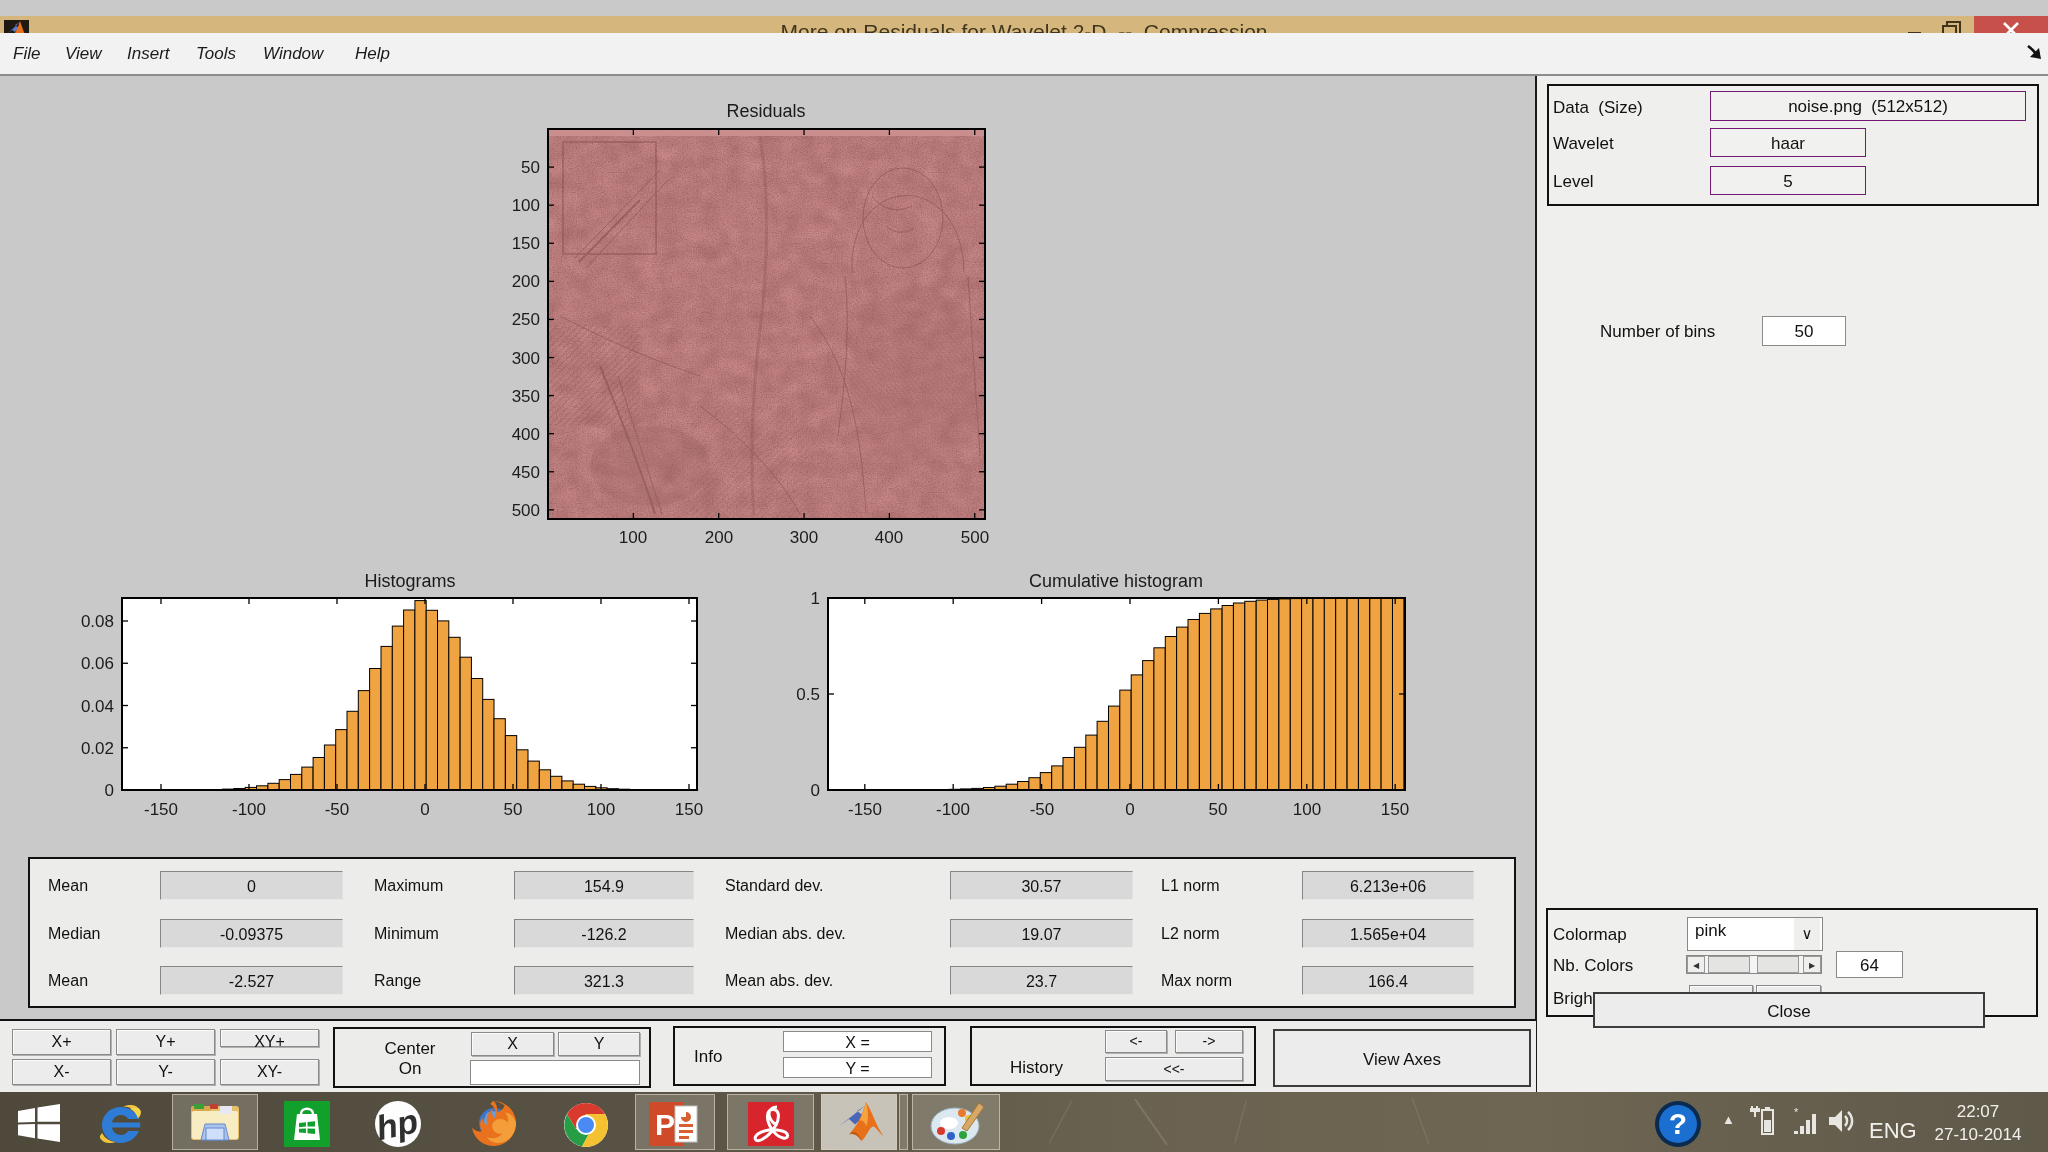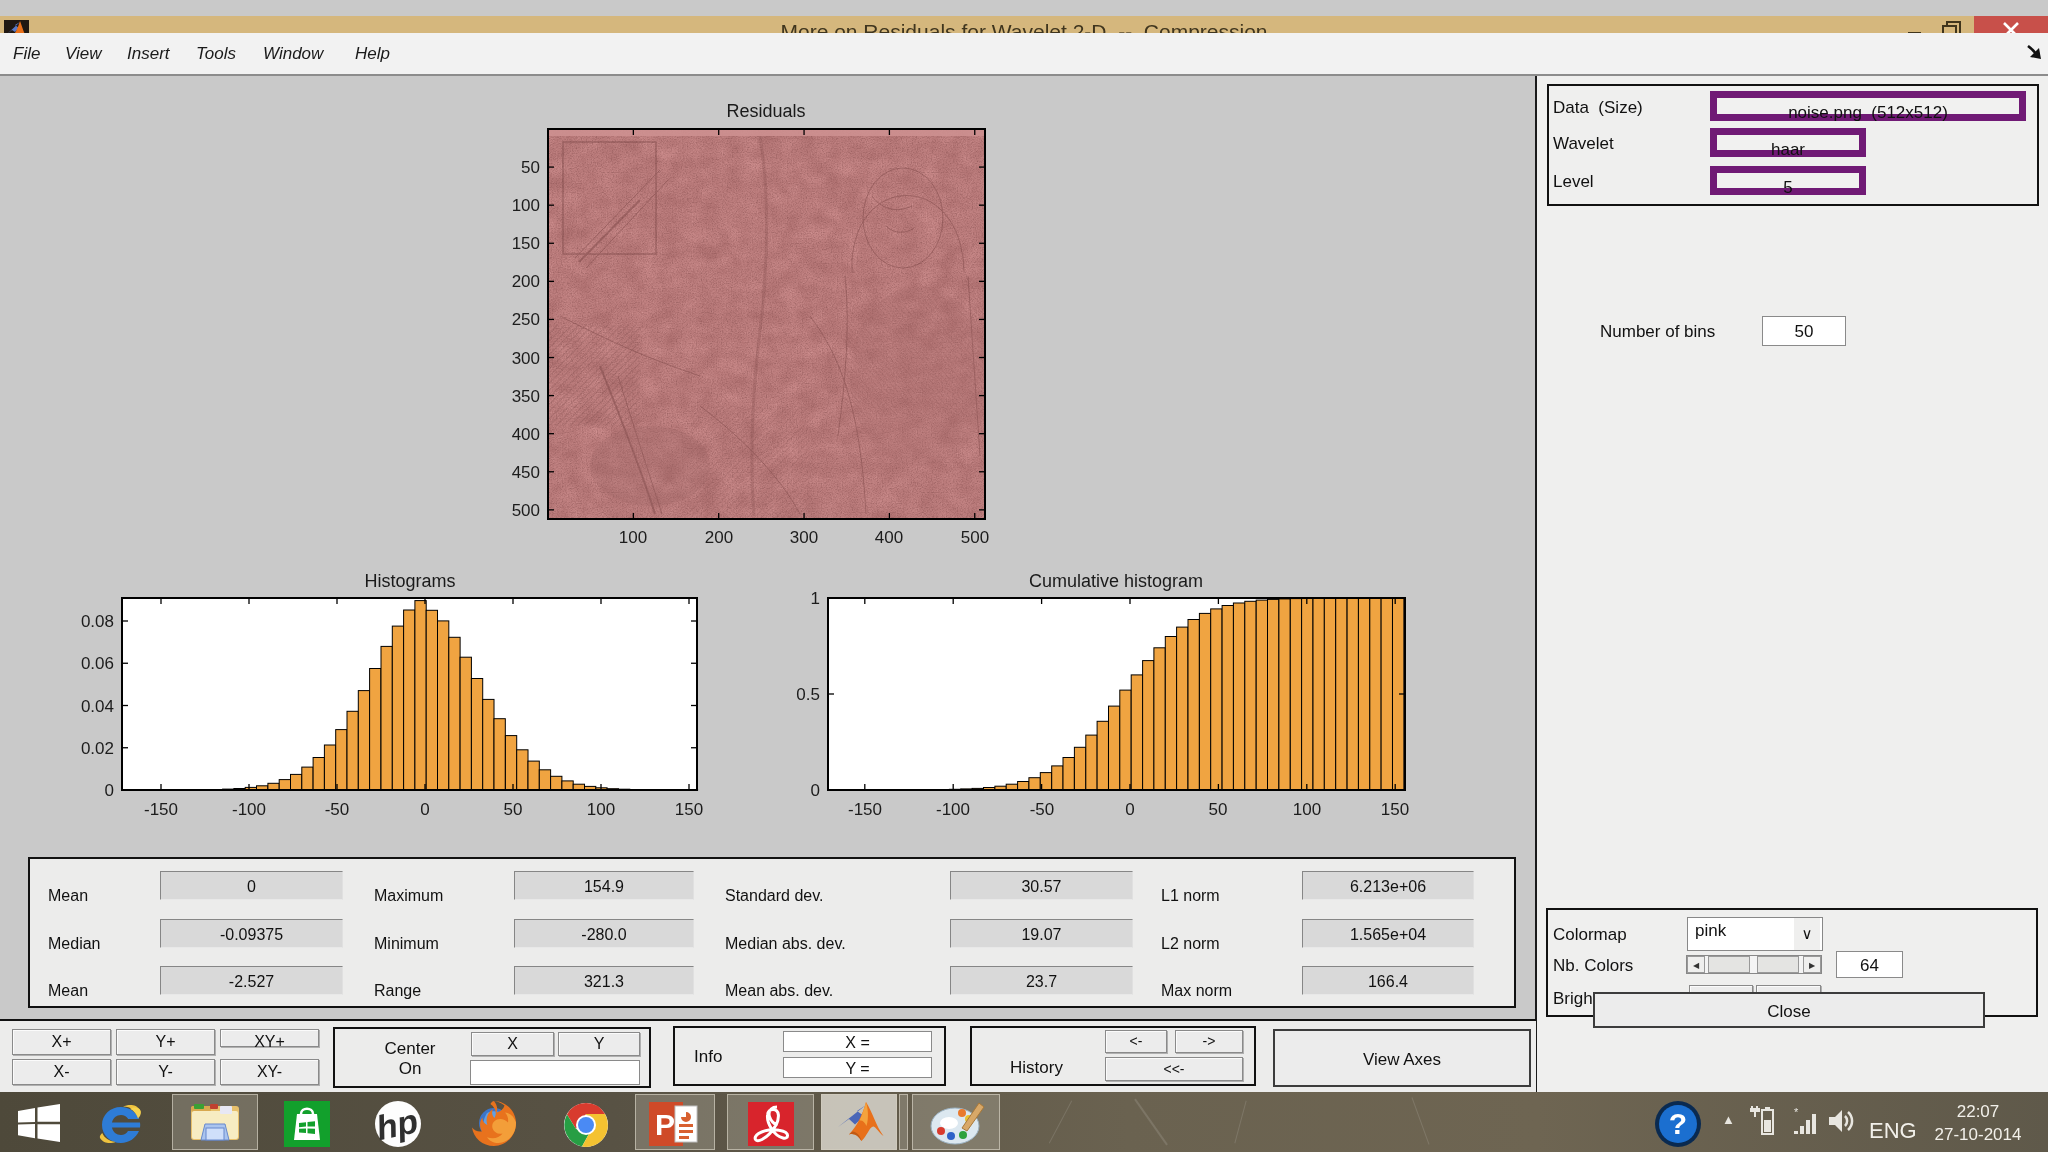--- a/index.html
+++ b/index.html
@@ -6,30 +6,30 @@
 #page { position:relative; width:2048px; height:1152px; background:#c9c9c9; }
 #titlebar { position:absolute; left:0; top:16px; width:2048px; height:33px; background:#d5b77d; }
 #titletxt { position:absolute; left:0; top:4px; width:2048px; text-align:center; font-size:21px; color:#3f351e; }
 #menubar { position:absolute; left:0; top:33px; width:2048px; height:43px; background:#f2f2f2; border-bottom:2px solid #8c8c8c; }
 .mitem { position:absolute; top:11px; font-size:17px; color:#1a1a1a;font-style:italic; }
 #closebtn { position:absolute; left:1974px; top:0; width:74px; height:29px; background:#c8504a; }
 #canvas { position:absolute; left:0; top:76px; width:1536px; height:1016px; background:#c9c9c9; }
 #vdiv { position:absolute; left:1535px; top:76px; width:2px; height:1016px; background:#1a1a1a; }
 #rpanel { position:absolute; left:1537px; top:76px; width:511px; height:1016px; background:#efefee; }
 #statsframe { position:absolute; left:28px; top:857px; width:1488px; height:151px; border:2px solid #111; background:#ececeb; }
-.slab { position:absolute; font-size:16px; color:#111;margin-top:10px; }
+.slab { position:absolute; font-size:16px; color:#111; }
 .fld { position:absolute; background:#d9d9d9; border:1px solid #868686; border-bottom-color:#e8e8e8; border-right-color:#e0e0e0; text-align:center; font-size:16px; color:#111; }
 #ctrlbar { position:absolute; left:0; top:1019px; width:1536px; height:73px; background:#ececeb; border-top:2px solid #111; }
 .btn { position:absolute; background:#ececec; border:1px solid #8a8a8a; box-shadow:inset 1px 1px 0 #fbfbfb, 1px 1px 0 #b0b0b0; text-align:center; color:#111; }
 .grp { position:absolute; border:2px solid #111; background:#ececeb; }
 .glab { position:absolute; font-size:17px; color:#111; }
 .winp { position:absolute; background:#fff; border:1px solid #8a8a8a; color:#111; }
 .bigbtn { position:absolute; background:#ececec; border:2px solid #3c3c3c; text-align:center; font-size:17px; color:#111; }
 .rlab { position:absolute; font-size:17px; color:#111; }
-.rfld { position:absolute; background:#f1f1f0; border:7px solid #701a75; text-align:center; font-size:17px; color:#111; }
+.rfld { position:absolute; background:#f1f1f0; border:1px solid #701a75; text-align:center; font-size:17px; color:#111; }
 #rpframe1 { position:absolute; left:1547px; top:84px; width:492px; height:122px; border:2px solid #111; }
 #rpframe2 { position:absolute; left:1546px; top:908px; width:492px; height:109px; border:2px solid #111; }
 #dropdown { position:absolute; left:1687px; top:917px; width:136px; height:34px; background:#fff; border:1px solid #888; font-size:17px; color:#111; }
 #ddchev { position:absolute; right:2px; top:0; width:26px; height:32px; background:#efefee; text-align:center; line-height:32px; font-size:15px; }
 #slider { position:absolute; left:1686px; top:955px; width:136px; height:19px; background:#f4f4f4; border:1px solid #888; }
 .sarrow { position:absolute; top:0; width:18px; height:17px; background:#efefee; border:1px solid #999; font-size:8px; text-align:center; line-height:17px; color:#333; }
 .sthumb { position:absolute; top:0; height:17px; background:#e4e4e2; border:1px solid #999; }
 #taskbar { position:absolute; left:0; top:1092px; width:2048px; height:60px; background:linear-gradient(90deg,#4e493a 0%,#585244 30%,#6a6250 55%,#6e6552 75%,#5f594a 100%); }
 .ttile { position:absolute; top:2px; height:56px; background:rgba(205,200,188,0.28); border:1px solid rgba(235,230,215,0.55); }
 .scratch { position:absolute; background:rgba(255,255,255,0.12); }
@@ -357,21 +357,21 @@
     <div class="slab" style="left:725px;top:877px">Standard dev.</div>
     <div class="slab" style="left:725px;top:925px">Median abs. dev.</div>
     <div class="slab" style="left:725px;top:972px">Mean abs. dev.</div>
     <div class="slab" style="left:1161px;top:877px">L1 norm</div>
     <div class="slab" style="left:1161px;top:925px">L2 norm</div>
     <div class="slab" style="left:1161px;top:972px">Max norm</div>
     <div class="fld" style="left:160px;top:871px;width:183px;height:29px;line-height:29px">0</div>
     <div class="fld" style="left:160px;top:919px;width:183px;height:29px;line-height:29px">-0.09375</div>
     <div class="fld" style="left:160px;top:966px;width:183px;height:29px;line-height:29px">-2.527</div>
     <div class="fld" style="left:514px;top:871px;width:180px;height:29px;line-height:29px">154.9</div>
-    <div class="fld" style="left:514px;top:919px;width:180px;height:29px;line-height:29px">-280.0</div>
+    <div class="fld" style="left:514px;top:919px;width:180px;height:29px;line-height:29px">-126.2</div>
     <div class="fld" style="left:514px;top:966px;width:180px;height:29px;line-height:29px">321.3</div>
     <div class="fld" style="left:950px;top:871px;width:183px;height:29px;line-height:29px">30.57</div>
     <div class="fld" style="left:950px;top:919px;width:183px;height:29px;line-height:29px">19.07</div>
     <div class="fld" style="left:950px;top:966px;width:183px;height:29px;line-height:29px">23.7</div>
     <div class="fld" style="left:1302px;top:871px;width:172px;height:29px;line-height:29px">6.213e+06</div>
     <div class="fld" style="left:1302px;top:919px;width:172px;height:29px;line-height:29px">1.565e+04</div>
     <div class="fld" style="left:1302px;top:966px;width:172px;height:29px;line-height:29px">166.4</div>
   <div id="ctrlbar"></div>
   <div class="btn" style="left:12px;top:1029px;width:99px;height:26px;line-height:24px;font-size:16px">X+</div>
     <div class="btn" style="left:116px;top:1029px;width:99px;height:26px;line-height:24px;font-size:16px">Y+</div>

